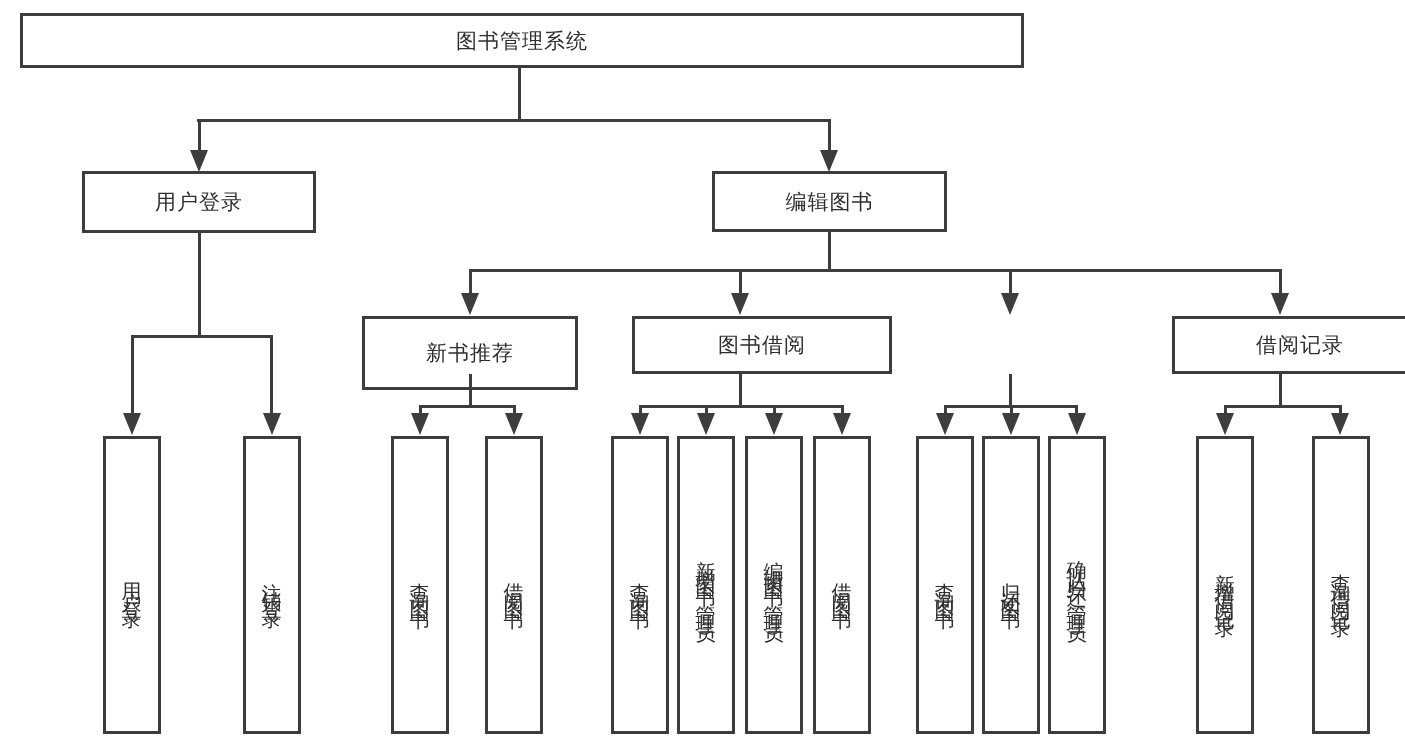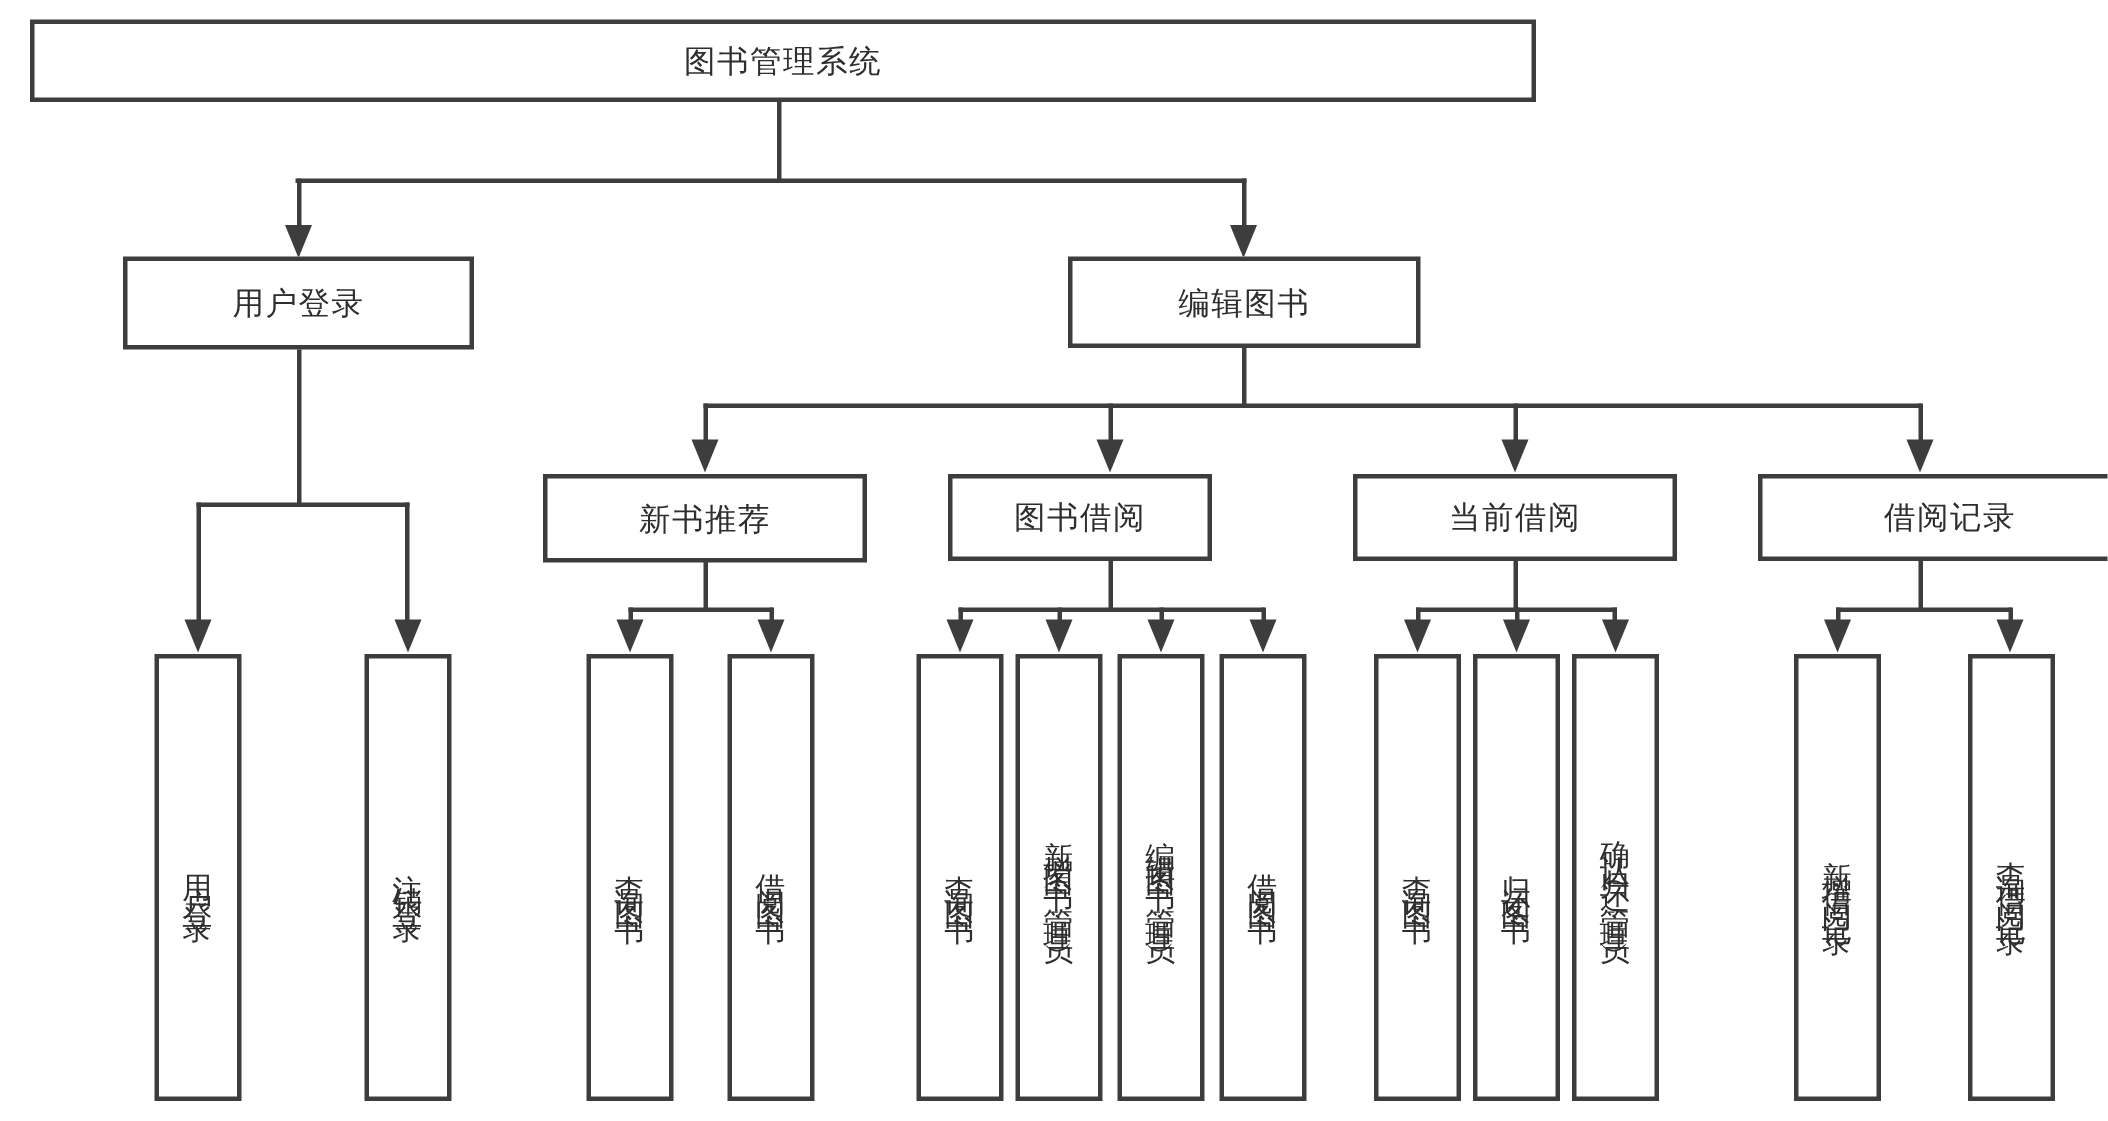--- a/index.html
+++ b/index.html
@@ -95,28 +95,25 @@
   <div class="hline" style="left:469px;top:269px;width:812px;"></div>
   <div class="vline" style="left:469px;top:269px;height:26px;"></div>
   <div class="ah" style="left:461px;top:293px;"></div>
   <div class="vline" style="left:739px;top:269px;height:26px;"></div>
   <div class="ah" style="left:731px;top:293px;"></div>
   <div class="vline" style="left:1009px;top:269px;height:26px;"></div>
   <div class="ah" style="left:1001px;top:293px;"></div>
   <div class="vline" style="left:1279px;top:269px;height:26px;"></div>
   <div class="ah" style="left:1271px;top:293px;"></div>
 
-  <div class="box" style="left:362px;top:316px;width:216px;height:59px;">
+  <div class="box" style="left:362px;top:316px;width:216px;height:74px;">
     <span>新书推荐</span>
   </div>
-  <div class="box" style="left:632px;top:316px;width:176px;height:58px;">
+  <div class="box" style="left:632px;top:316px;width:260px;height:58px;">
     <span>图书借阅</span>
-  </div>
-  <div class="box" style="left:902px;top:316px;width:216px;height:58px;">
-    <span>当前借阅</span>
   </div>
   <div class="box" style="left:1172px;top:316px;width:256px;height:58px;">
     <span>借阅记录</span>
   </div>
 
   <div class="vline" style="left:469px;top:374px;height:34px;"></div>
   <div class="hline" style="left:419px;top:405px;width:96px;"></div>
   <div class="vline" style="left:419px;top:405px;height:10px;"></div>
   <div class="ah" style="left:411px;top:413px;"></div>
   <div class="vline" style="left:513px;top:405px;height:10px;"></div>

